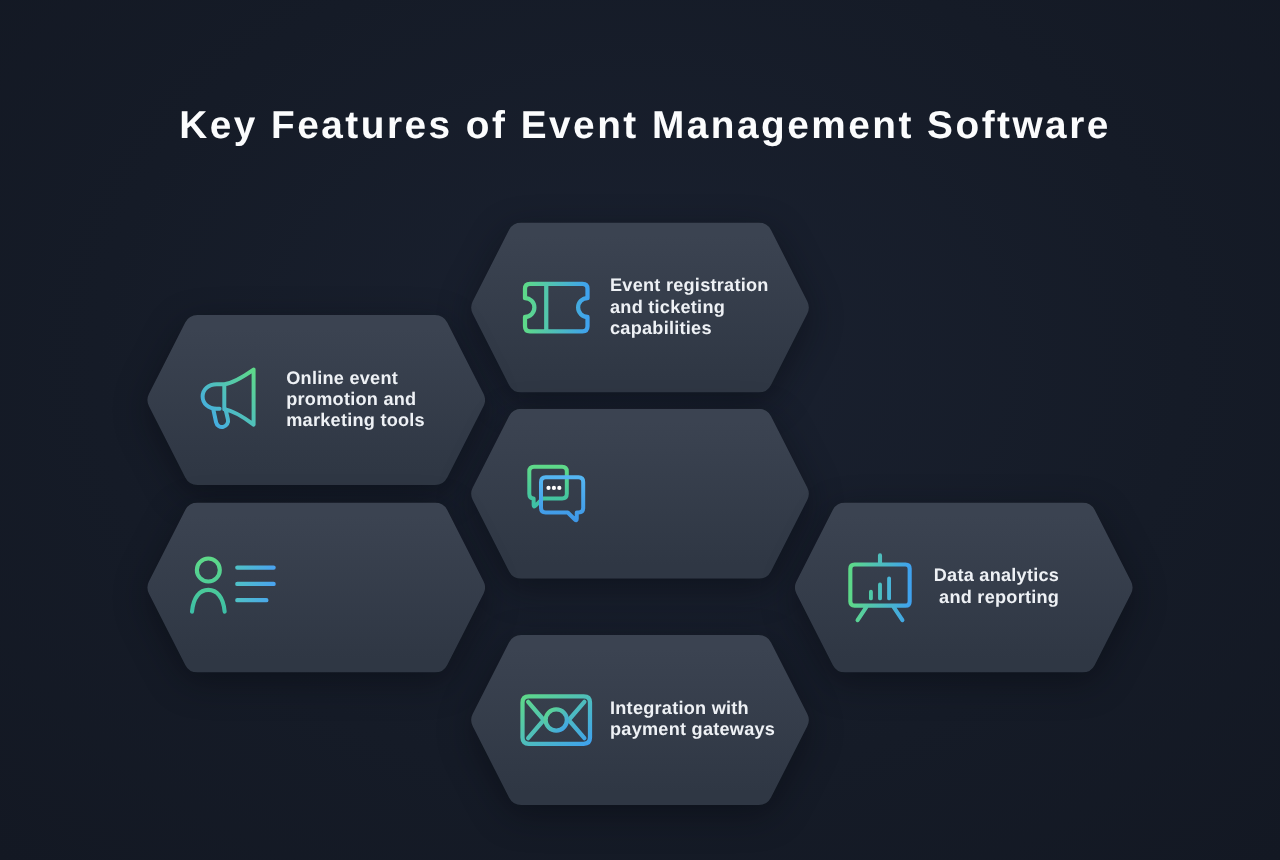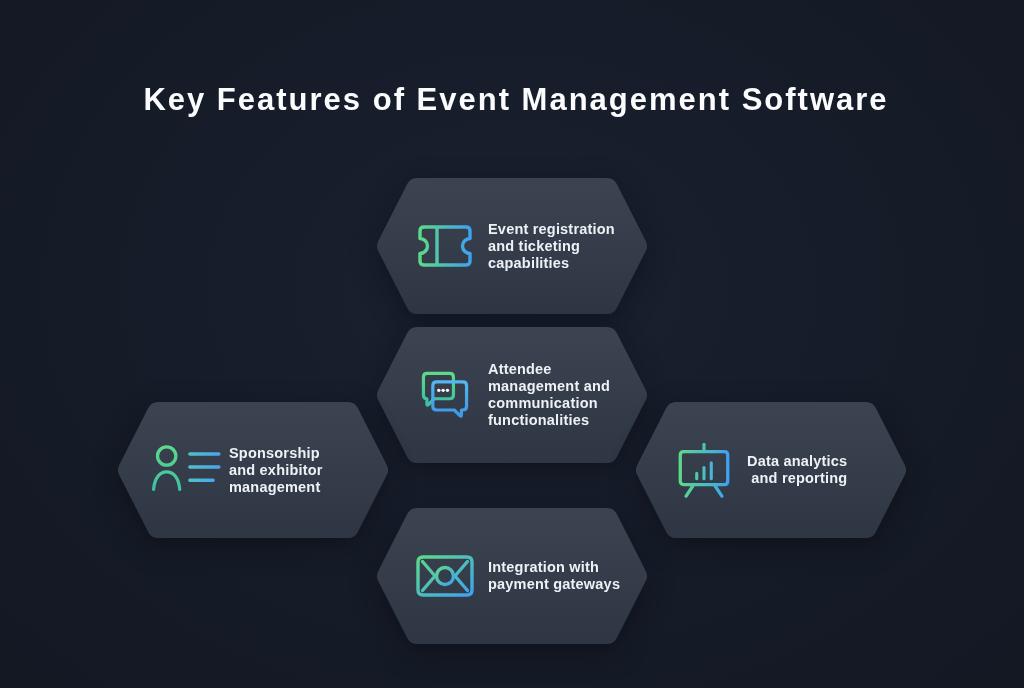--- a/index.html
+++ b/index.html
@@ -96,60 +96,70 @@
         <svg class="ic" width="64" height="48" viewBox="0 0 64 48" stroke="url(#gLR)">
           <path d="M 11 5 H 53 Q 57 5 57 9 V 16.5 A 7.5 7.5 0 0 0 57 31.5 V 39 Q 57 43 53 43 H 11 Q 7 43 7 39 V 31.5 A 7.5 7.5 0 0 0 7 16.5 V 9 Q 7 5 11 5 Z M 24 5 V 43"></path>
         </svg>
       </div>
       <div class="label">Event registration
 and ticketing
 capabilities</div>
     </div>
   </div>
 
+  <div class="hex" style="left:113px;top:252px;">
+    <svg class="hex-bg" viewBox="0 0 280 136">
+      <path d="M 16 68 L 45 11 L 235 11 L 264 68 L 235 125 L 45 125 Z" fill="url(#hexFill)" stroke="url(#hexFill)" stroke-width="22" stroke-linejoin="round"></path>
+    </svg>
+    <div class="hex-content">
+      <div class="icon-box">
+        <svg class="ic" width="60" height="60" viewBox="0 0 64 64" stroke="url(#gMeg)">
+          <path d="M 50 6 C 40 13 32 17.5 25 18.5 L 25 40 C 32 41 40 45.5 50 53 Z
+                   M 25 18.5 L 18.5 18.5 C 11.5 18.5 6.5 23 6.5 29 C 6.5 35 11.5 39.5 18.5 39.5 L 21 39.5
+                   M 15.5 39.5 L 18 51 C 18.6 53.8 21.4 55.6 24.2 54.9 C 27 54.2 28.8 51.4 28.1 48.6 L 26 39.7"></path>
+        </svg>
+      </div>
+      <div class="label">Online event
+promotion and
+marketing tools</div>
+    </div>
+  </div>
 
 
   <div class="hex" style="left:372px;top:327px;">
     <svg class="hex-bg" viewBox="0 0 280 136">
       <path d="M 16 68 L 45 11 L 235 11 L 264 68 L 235 125 L 45 125 Z" fill="url(#hexFill)" stroke="url(#hexFill)" stroke-width="22" stroke-linejoin="round"></path>
     </svg>
     <div class="hex-content">
       <div class="icon-box">
         <svg class="ic" width="60" height="58" viewBox="0 0 64 60">
           <path stroke="url(#gGT)" d="M 9 11 Q 9 7 13 7 H 37 Q 41 7 41 11 V 30 Q 41 34 37 34 H 20.5 L 14.3 40.2 Q 12.7 41.8 12.7 39.5 V 34 Q 9 34 9 30 Z"></path>
           <path stroke="url(#gBV)" d="M 23 16 H 51 Q 55 16 55 20 V 42 Q 55 46 51 46 H 49.5 V 51.3 Q 49.5 53.6 47.9 52 L 41.8 46 H 23 Q 19 46 19 42 V 20 Q 19 16 23 16 Z"></path>
           <g fill="#ffffff" stroke="none">
             <circle cx="25.4" cy="25" r="1.8"></circle>
               <circle cx="30" cy="25" r="1.8"></circle>
               <circle cx="34.6" cy="25" r="1.8"></circle>
           </g>
         </svg>
       </div>
-      <div class="label">Attendee
-management and
-communication
-functionalities</div>
     </div>
   </div>
 
   <div class="hex" style="left:113px;top:402px;">
     <svg class="hex-bg" viewBox="0 0 280 136">
       <path d="M 16 68 L 45 11 L 235 11 L 264 68 L 235 125 L 45 125 Z" fill="url(#hexFill)" stroke="url(#hexFill)" stroke-width="22" stroke-linejoin="round"></path>
     </svg>
     <div class="hex-content">
       <div class="icon-box">
         <svg class="ic" width="74" height="58" viewBox="0 0 76 60">
           <path stroke="url(#gGT)" d="M 27.5 15.5 A 9.5 9.5 0 1 1 8.5 15.5 A 9.5 9.5 0 1 1 27.5 15.5 Z
                    M 4.5 50 C 5.5 38 11 32 18 32 C 25 32 30.5 38 31.5 50"></path>
           <path stroke="url(#gLines)" stroke-width="3.6" d="M 42 13.5 H 72 M 42 27 H 72 M 42 40.5 H 66"></path>
         </svg>
       </div>
-      <div class="label">Sponsorship
-and exhibitor
-management</div>
     </div>
   </div>
 
   <div class="hex" style="left:631px;top:402px;text-align:right;">
     <svg class="hex-bg" viewBox="0 0 280 136">
       <path d="M 16 68 L 45 11 L 235 11 L 264 68 L 235 125 L 45 125 Z" fill="url(#hexFill)" stroke="url(#hexFill)" stroke-width="22" stroke-linejoin="round"></path>
     </svg>
     <div class="hex-content">
       <div class="icon-box">
         <svg class="ic" width="62" height="62" viewBox="0 0 64 64">

